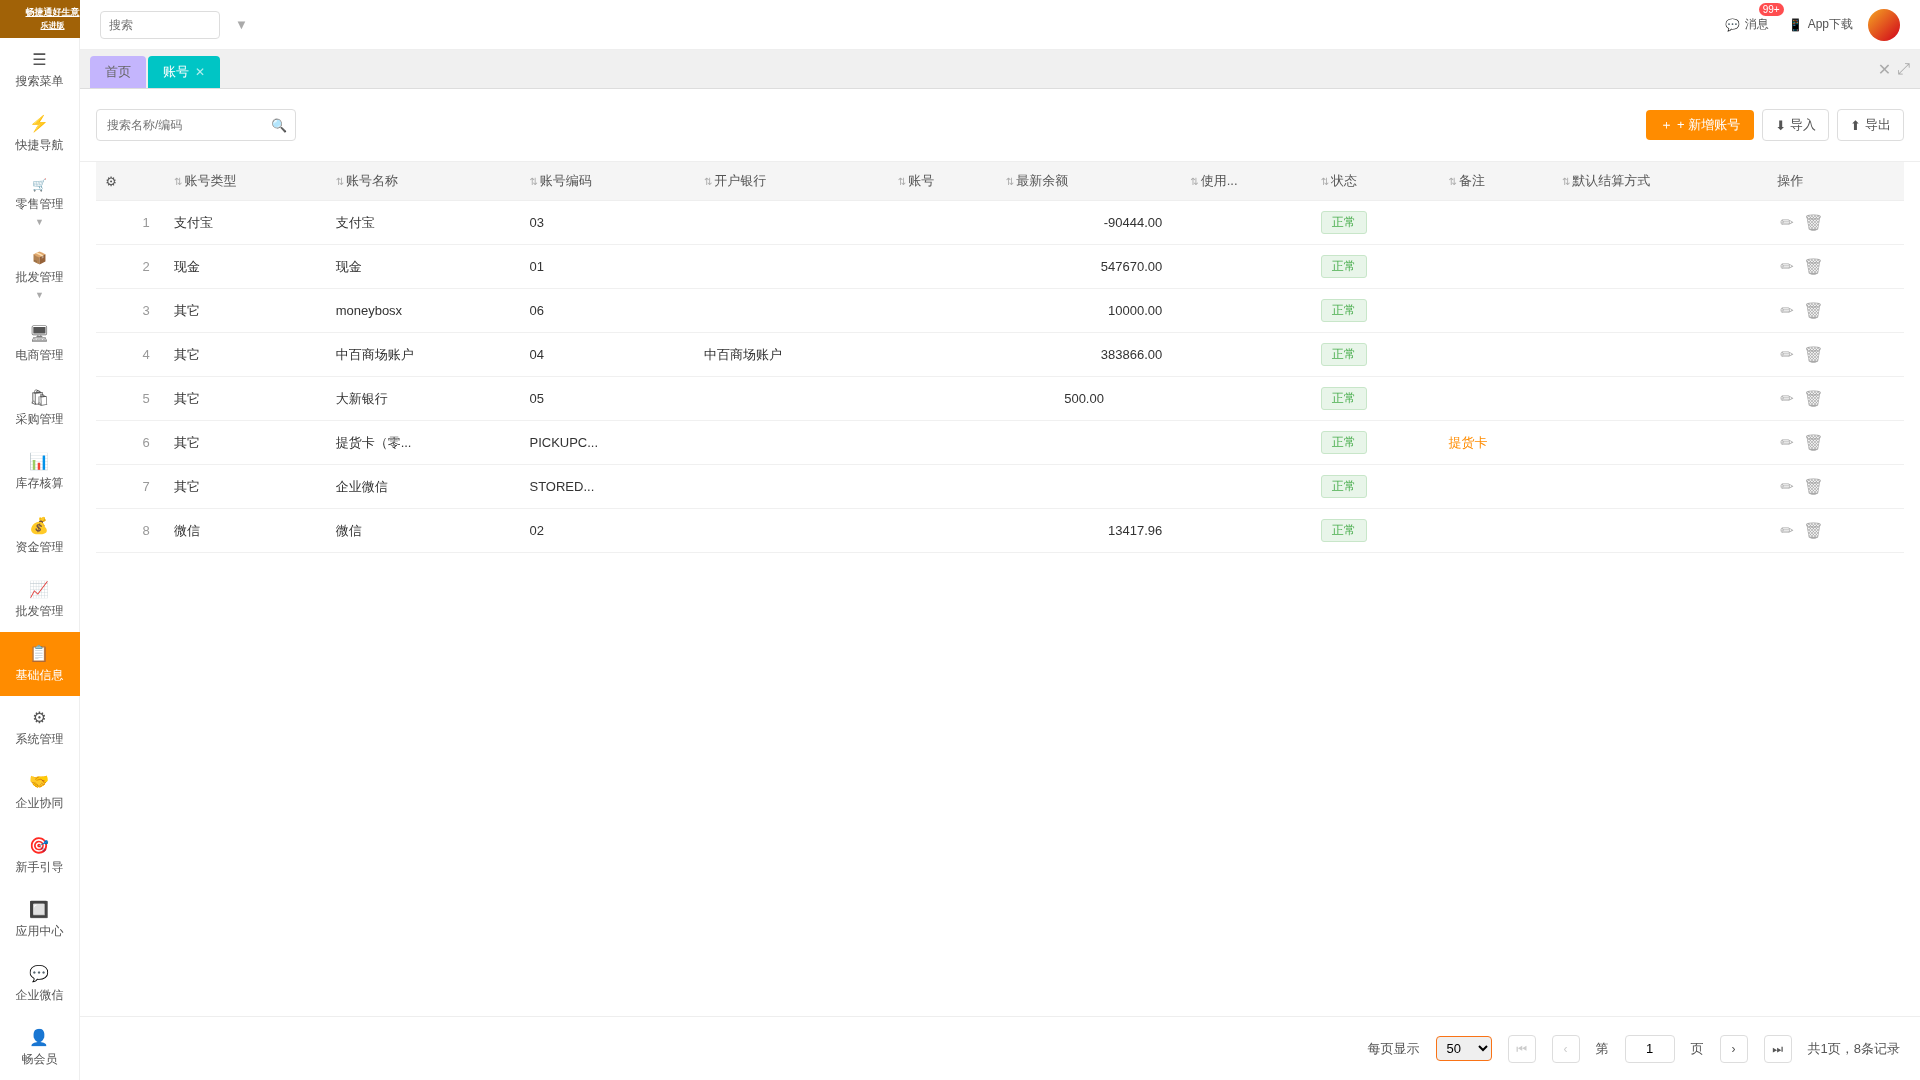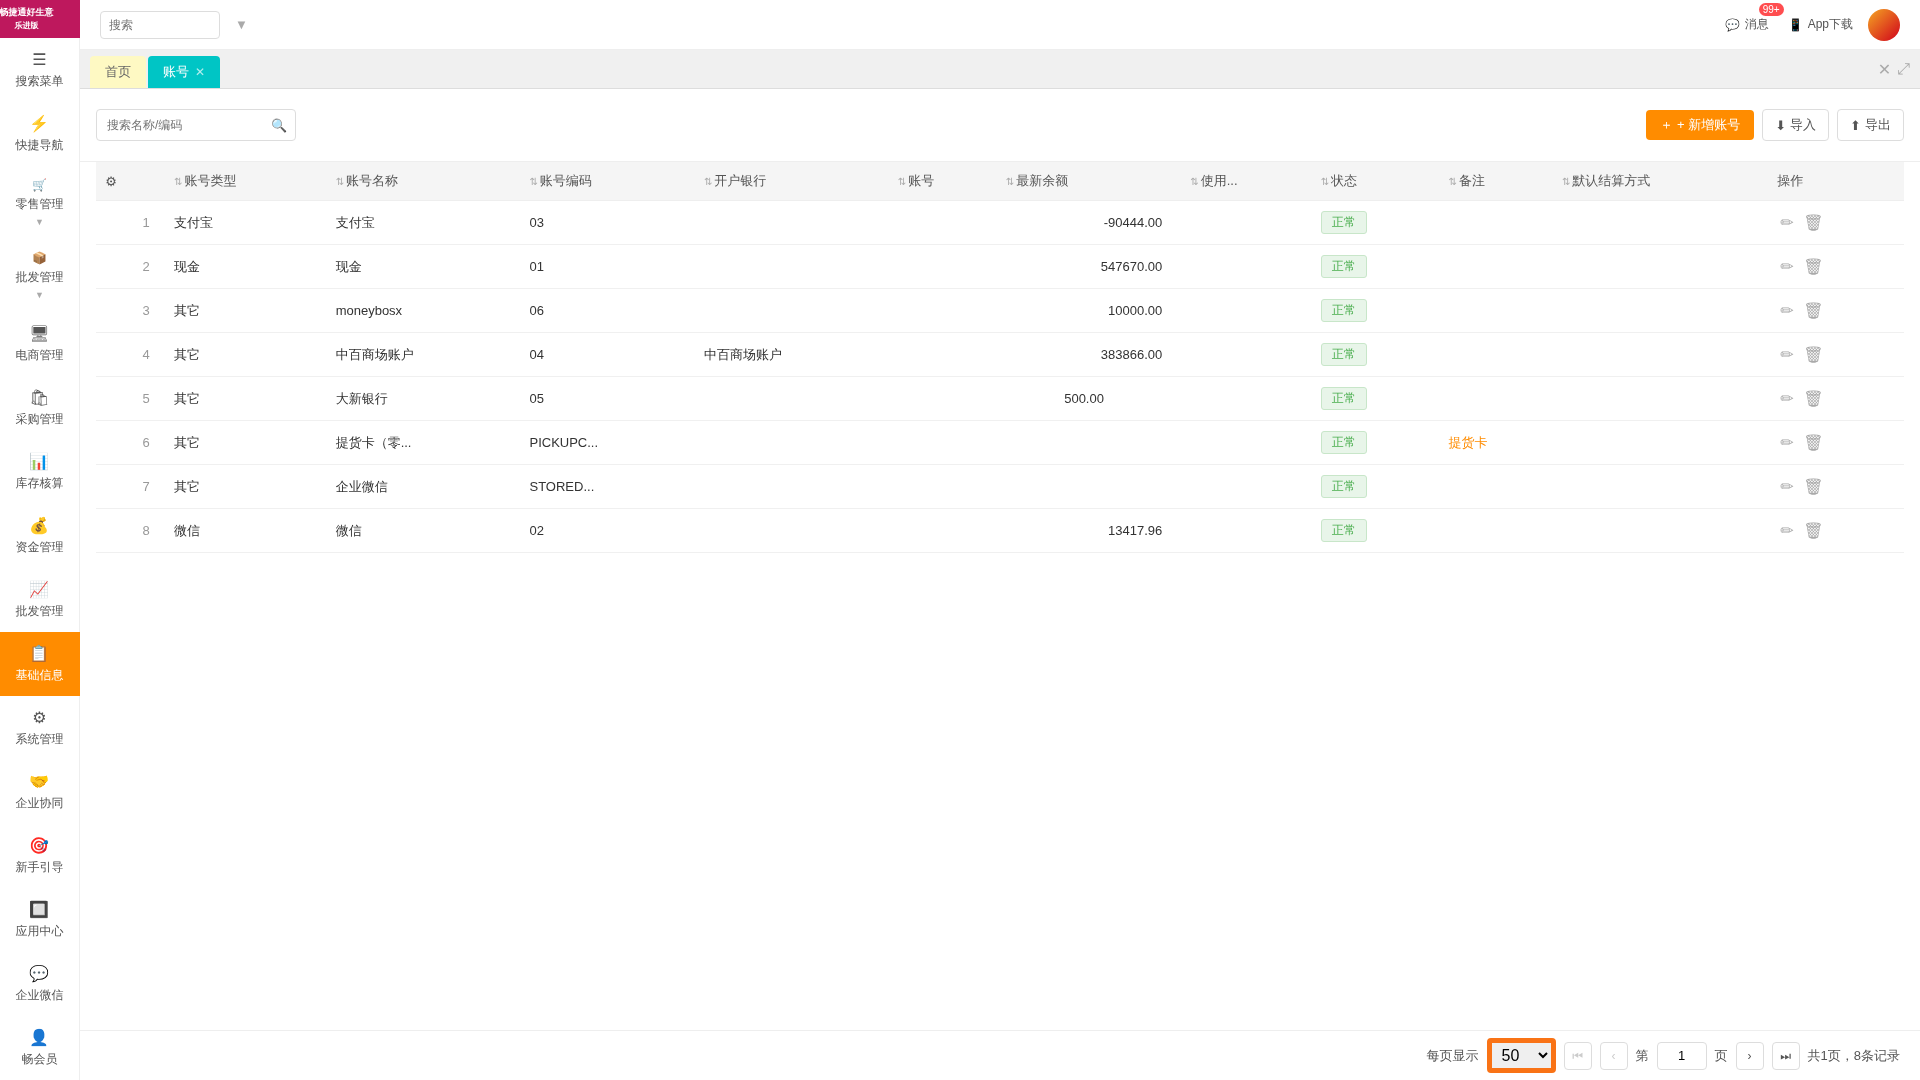--- a/index.html
+++ b/index.html
@@ -1,41 +1,41 @@
 <!DOCTYPE html>
 <html><head>
   <meta charset="utf-8">
   <style>
     * { box-sizing: border-box; margin: 0; padding: 0; }
     body { font-family: 'Microsoft YaHei', Arial, sans-serif; font-size: 13px; background: #f5f5f5; display: flex; height: 1080px; width: 1920px; overflow: hidden; }
 
     
     .sidebar { width: 80px; background: #fff; display: flex; flex-direction: column; align-items: center; padding-top: 0; border-right: 1px solid #eee; flex-shrink: 0; }
-    .sidebar-logo { width: 80px; height: 50px; background: #be185d; display: flex; align-items: center; justify-content: flex-start; color: white; font-size: 10px; font-weight: bold; }
+    .sidebar-logo { width: 80px; height: 50px; background: #a16207; display: flex; align-items: center; justify-content: flex-end; color: white; font-size: 10px; font-weight: bold; text-decoration: underline; }
     .sidebar-logo-inner { display: flex; flex-direction: column; align-items: center; }
     .sidebar-logo-text { font-size: 8px; color: #fff; margin-top: 2px; }
     .sidebar-item { width: 80px; padding: 12px 5px; text-align: center; cursor: pointer; color: #555; font-size: 12px; display: flex; flex-direction: column; align-items: center; gap: 4px; position: relative; }
     .sidebar-item.active { background: #ff8c00; color: #fff; border-radius: 0; }
     .sidebar-item .s-icon { font-size: 16px; }
     .sidebar-dropdown { position: relative; width: 80px; }
     .sidebar-dropdown-btn { width: 80px; padding: 12px 5px; text-align: center; cursor: pointer; color: #555; font-size: 12px; display: flex; flex-direction: column; align-items: center; gap: 4px; }
 
     
     .main-area { flex: 1; display: flex; flex-direction: column; overflow: hidden; }
 
     
     .top-header { height: 50px; background: #fff; display: flex; align-items: center; justify-content: space-between; padding: 0 20px; border-bottom: 1px solid #eee; flex-shrink: 0; }
     .top-header-left { display: flex; align-items: center; gap: 15px; }
     .search-box { width: 120px; height: 28px; border: 1px solid #ddd; border-radius: 4px; padding: 0 8px; font-size: 12px; }
     .top-header-right { display: flex; align-items: center; gap: 15px; }
     .header-msg { display: flex; align-items: center; gap: 4px; cursor: pointer; color: #555; font-size: 12px; position: relative; }
     .badge { background: #ff4d4f; color: #fff; border-radius: 10px; font-size: 10px; padding: 1px 4px; position: absolute; top: -8px; right: -10px; }
     .header-app { display: flex; align-items: center; gap: 4px; cursor: pointer; color: #555; font-size: 12px; }
     .avatar { width: 32px; height: 32px; border-radius: 50%; background: #d9d9d9; overflow: hidden; cursor: pointer; }
-    .tab { height: 32px; padding: 0 15px; display: flex; align-items: center; gap: 6px; cursor: pointer; border-radius: 4px 4px 0 0; font-size: 13px; background: #fef9c3; color: #666; margin-right: 2px; }
+    .tab { height: 32px; padding: 0 15px; display: flex; align-items: center; gap: 6px; cursor: pointer; border-radius: 4px 4px 0 0; font-size: 13px; background: #c4b5fd; color: #666; margin-right: 2px; }
     .tab.active { background: #00c5c5; color: #fff; }
     .tab-close { cursor: pointer; font-size: 12px; opacity: 0.7; }
 
     
     .content-area { flex: 1; display: flex; flex-direction: column; overflow: hidden; background: #fff; }
 
     
     .toolbar { padding: 20px 16px; display: flex; align-items: center; justify-content: space-between; border-bottom: 1px solid #eee; }
     .toolbar-left { display: flex; align-items: center; gap: 8px; }
     .search-input-wrap { position: relative; }
@@ -51,22 +51,22 @@
     thead tr { background: #f5f5f5; }
     th { padding: 10px 8px; text-align: left; color: #555; font-weight: normal; border-bottom: 1px solid #eee; white-space: nowrap; font-size: 13px; cursor: pointer; user-select: none; }
     th .sort-icon { color: #aaa; font-size: 10px; margin-right: 2px; }
     td { padding: 10px 8px; border-bottom: 1px solid #f0f0f0; color: #333; white-space: nowrap; }
     .row-num { color: #999; text-align: center; }
     .status-badge { display: inline-block; padding: 2px 10px; border-radius: 3px; font-size: 12px; background: #e8f5e9; color: #4caf50; border: 1px solid #c8e6c9; }
     .action-btn { color: #aaa; cursor: pointer; font-size: 16px; margin: 0 3px; }
     .gear-col { width: 30px; text-align: center; }
 
     
-    .pagination-bar { height: 50px; border-top: 1px solid #eee; display: flex; align-items: center; justify-content: flex-end; padding: 0 20px; gap: 8px; font-size: 13px; color: #555; flex-shrink: 0; margin-top: 16px; }
-    .page-size-select { border: 5px solid #f97316; border-radius: 4px; padding: 3px 6px; font-size: 16px; }
+    .pagination-bar { height: 64px; border-top: 1px solid #eee; display: flex; align-items: center; justify-content: flex-end; padding: 0 20px; gap: 16px; font-size: 13px; color: #555; flex-shrink: 0; margin-top: 16px; }
+    .page-size-select { border: 1px solid #f97316; border-radius: 4px; padding: 3px 6px; font-size: 13px; }
     .page-btn { width: 28px; height: 28px; border: 1px solid #ddd; border-radius: 4px; background: #fff; cursor: pointer; display: flex; align-items: center; justify-content: center; color: #555; font-size: 12px; }
     .page-btn.disabled { color: #ccc; cursor: not-allowed; }
     .page-input { width: 50px; height: 28px; border: 1px solid #ddd; border-radius: 4px; text-align: center; font-size: 13px; }
     .tab-bar-wrapper { display: flex; align-items: center; background: #f0f0f0; border-bottom: 1px solid #ddd; }
     .tab-bar-inner { flex: 1; display: flex; align-items: flex-end; padding: 6px 10px 0 10px; }
     .tab-bar-actions { padding: 0 10px; display: flex; gap: 6px; color: #999; align-items: center; }
   </style>
 </head>
 <body>
 

